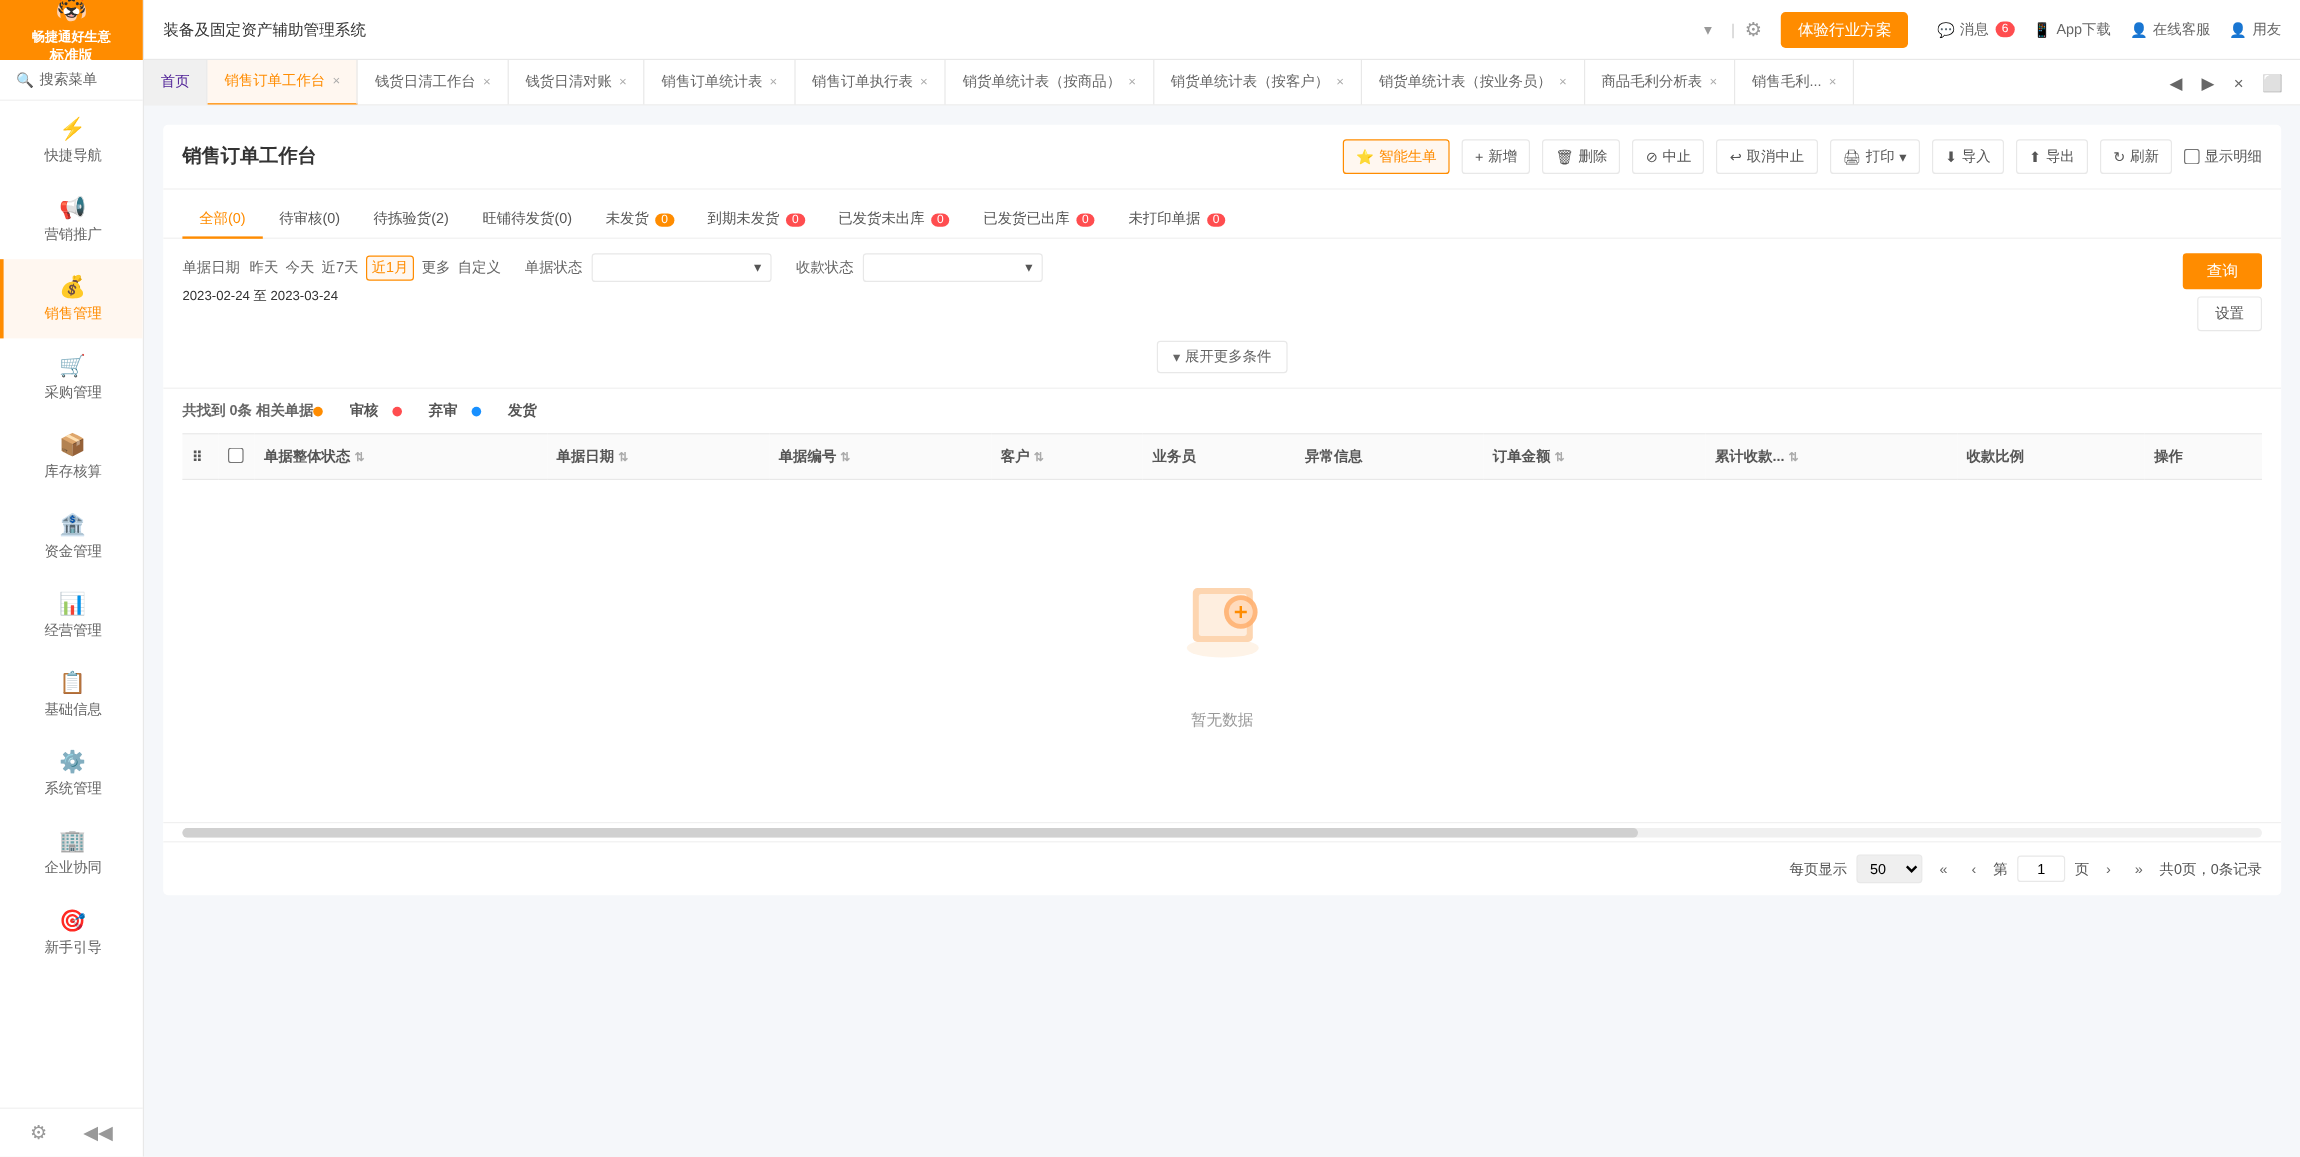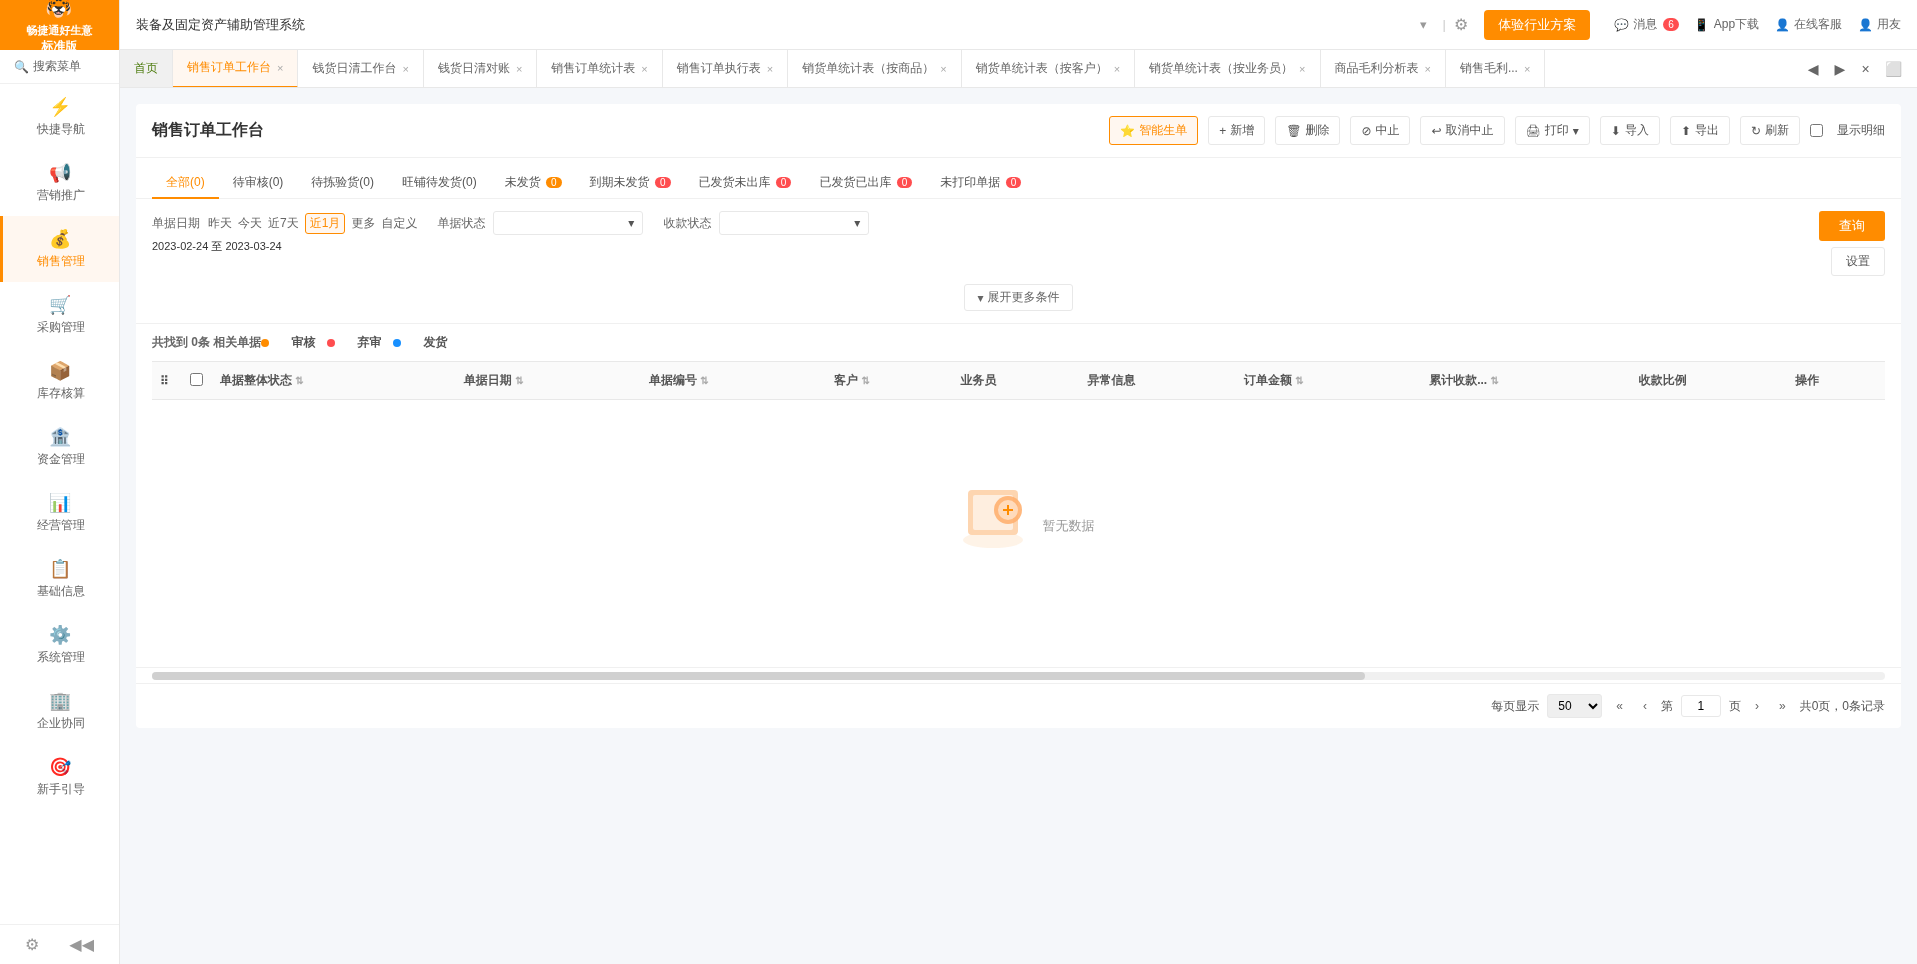--- a/index.html
+++ b/index.html
@@ -111,21 +111,21 @@
       padding: 0 14px;
       font-size: 12px;
       color: #666;
       cursor: pointer;
       border-right: 1px solid #e8e8e8;
       white-space: nowrap;
       flex-shrink: 0;
     }
     .tab-item.active { background: #fff7f0; color: #ff8c00; border-bottom: 2px solid #ff8c00; }
     .tab-item .close-icon { margin-left: 6px; color: #aaa; font-size: 11px; }
-    .tab-item.home { background: #f0f0f0; color: #4d7c0f; }
+    .tab-item.home { background: #f0f0f0; color: #4c1d95; }
     .tab-nav { margin-left: auto; display: flex; align-items: center; padding: 0 8px; gap: 4px; }
     .tab-nav-btn { cursor: pointer; color: #666; font-size: 14px; padding: 2px 6px; }
 
     
     .content { flex: 1; overflow: auto; padding: 16px; background: #f5f7fa; }
 
     
     .workspace {
       background: #fff;
       border-radius: 4px;
@@ -145,21 +145,21 @@
       gap: 4px;
       padding: 5px 10px;
       border: 1px solid #e8e8e8;
       border-radius: 3px;
       cursor: pointer;
       font-size: 12px;
       color: #555;
       background: #fff;
     }
     .toolbar-btn.smart { background: #fff7f0; color: #ff8c00; border-color: #ff8c00; }
-    .checkbox-label { display: flex; align-items: center; gap: 14px; font-size: 12px; color: #555; cursor: pointer; }
+    .checkbox-label { display: flex; align-items: center; gap: 4px; font-size: 12px; color: #555; cursor: pointer; }
 
     
     .sub-tabs {
       display: flex;
       align-items: center;
       padding: 10px 16px 0;
       border-bottom: 1px solid #f0f0f0;
     }
     .sub-tab {
       padding: 6px 14px;
@@ -274,21 +274,21 @@
       padding: 10px 8px;
       border-bottom: 1px solid #f0f0f0;
       color: #555;
     }
     .table-drag-col { width: 30px; color: #ccc; }
     .table-check-col { width: 30px; }
 
     
     .empty-state {
       display: flex;
-      flex-direction: row;
+      flex-direction: column;
       align-items: center;
       justify-content: center;
       padding: 60px 0;
       color: #999;
       font-size: 13px;
     }
 
     
     .pagination {
       display: flex;
@@ -523,21 +523,21 @@
       </div>
 
       <div class="sub-tabs">
         <div class="sub-tab active">
           <span>全部(0)</span>
         </div>
         <div class="sub-tab">
           <span>待审核(0)</span>
         </div>
         <div class="sub-tab">
-          <span>待拣验货(0)</span>
+          <span>待拣验货(2)</span>
         </div>
         <div class="sub-tab">
           <span>旺铺待发货(0)</span>
         </div>
         <div class="sub-tab">
           <span>未发货</span>
           <span class="badge orange">0</span>
         </div>
         <div class="sub-tab">
           <span>到期未发货</span>

